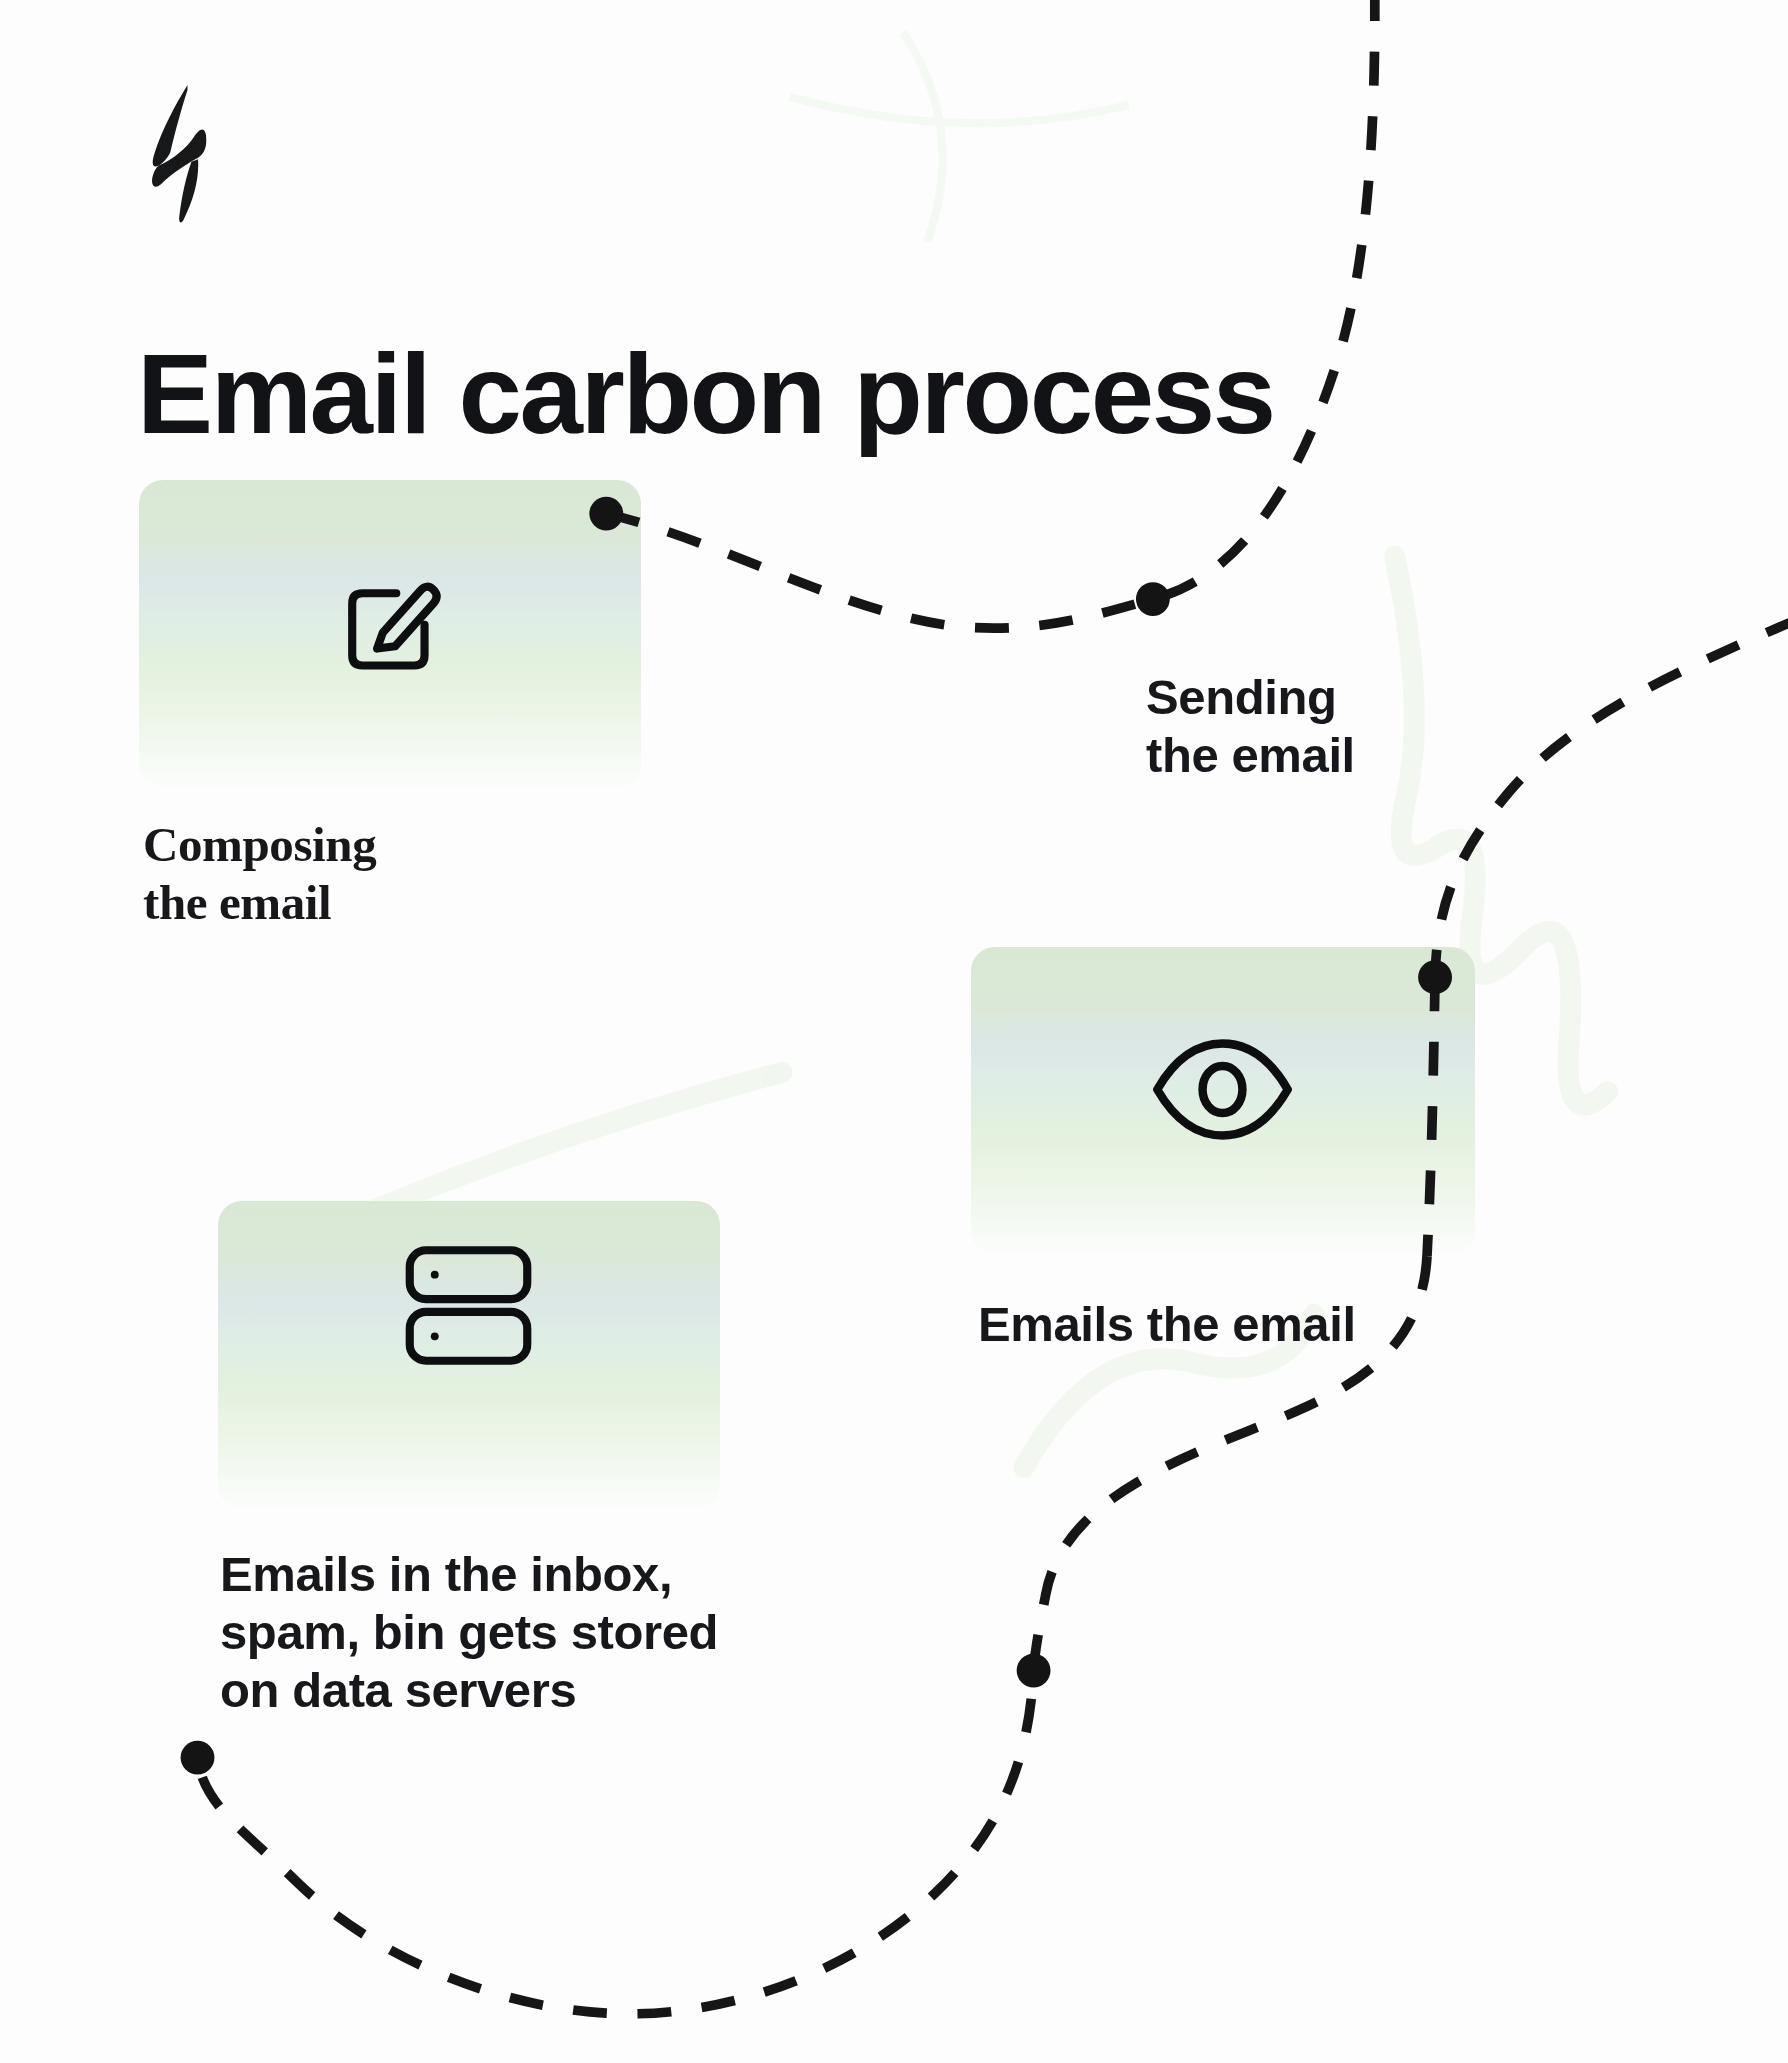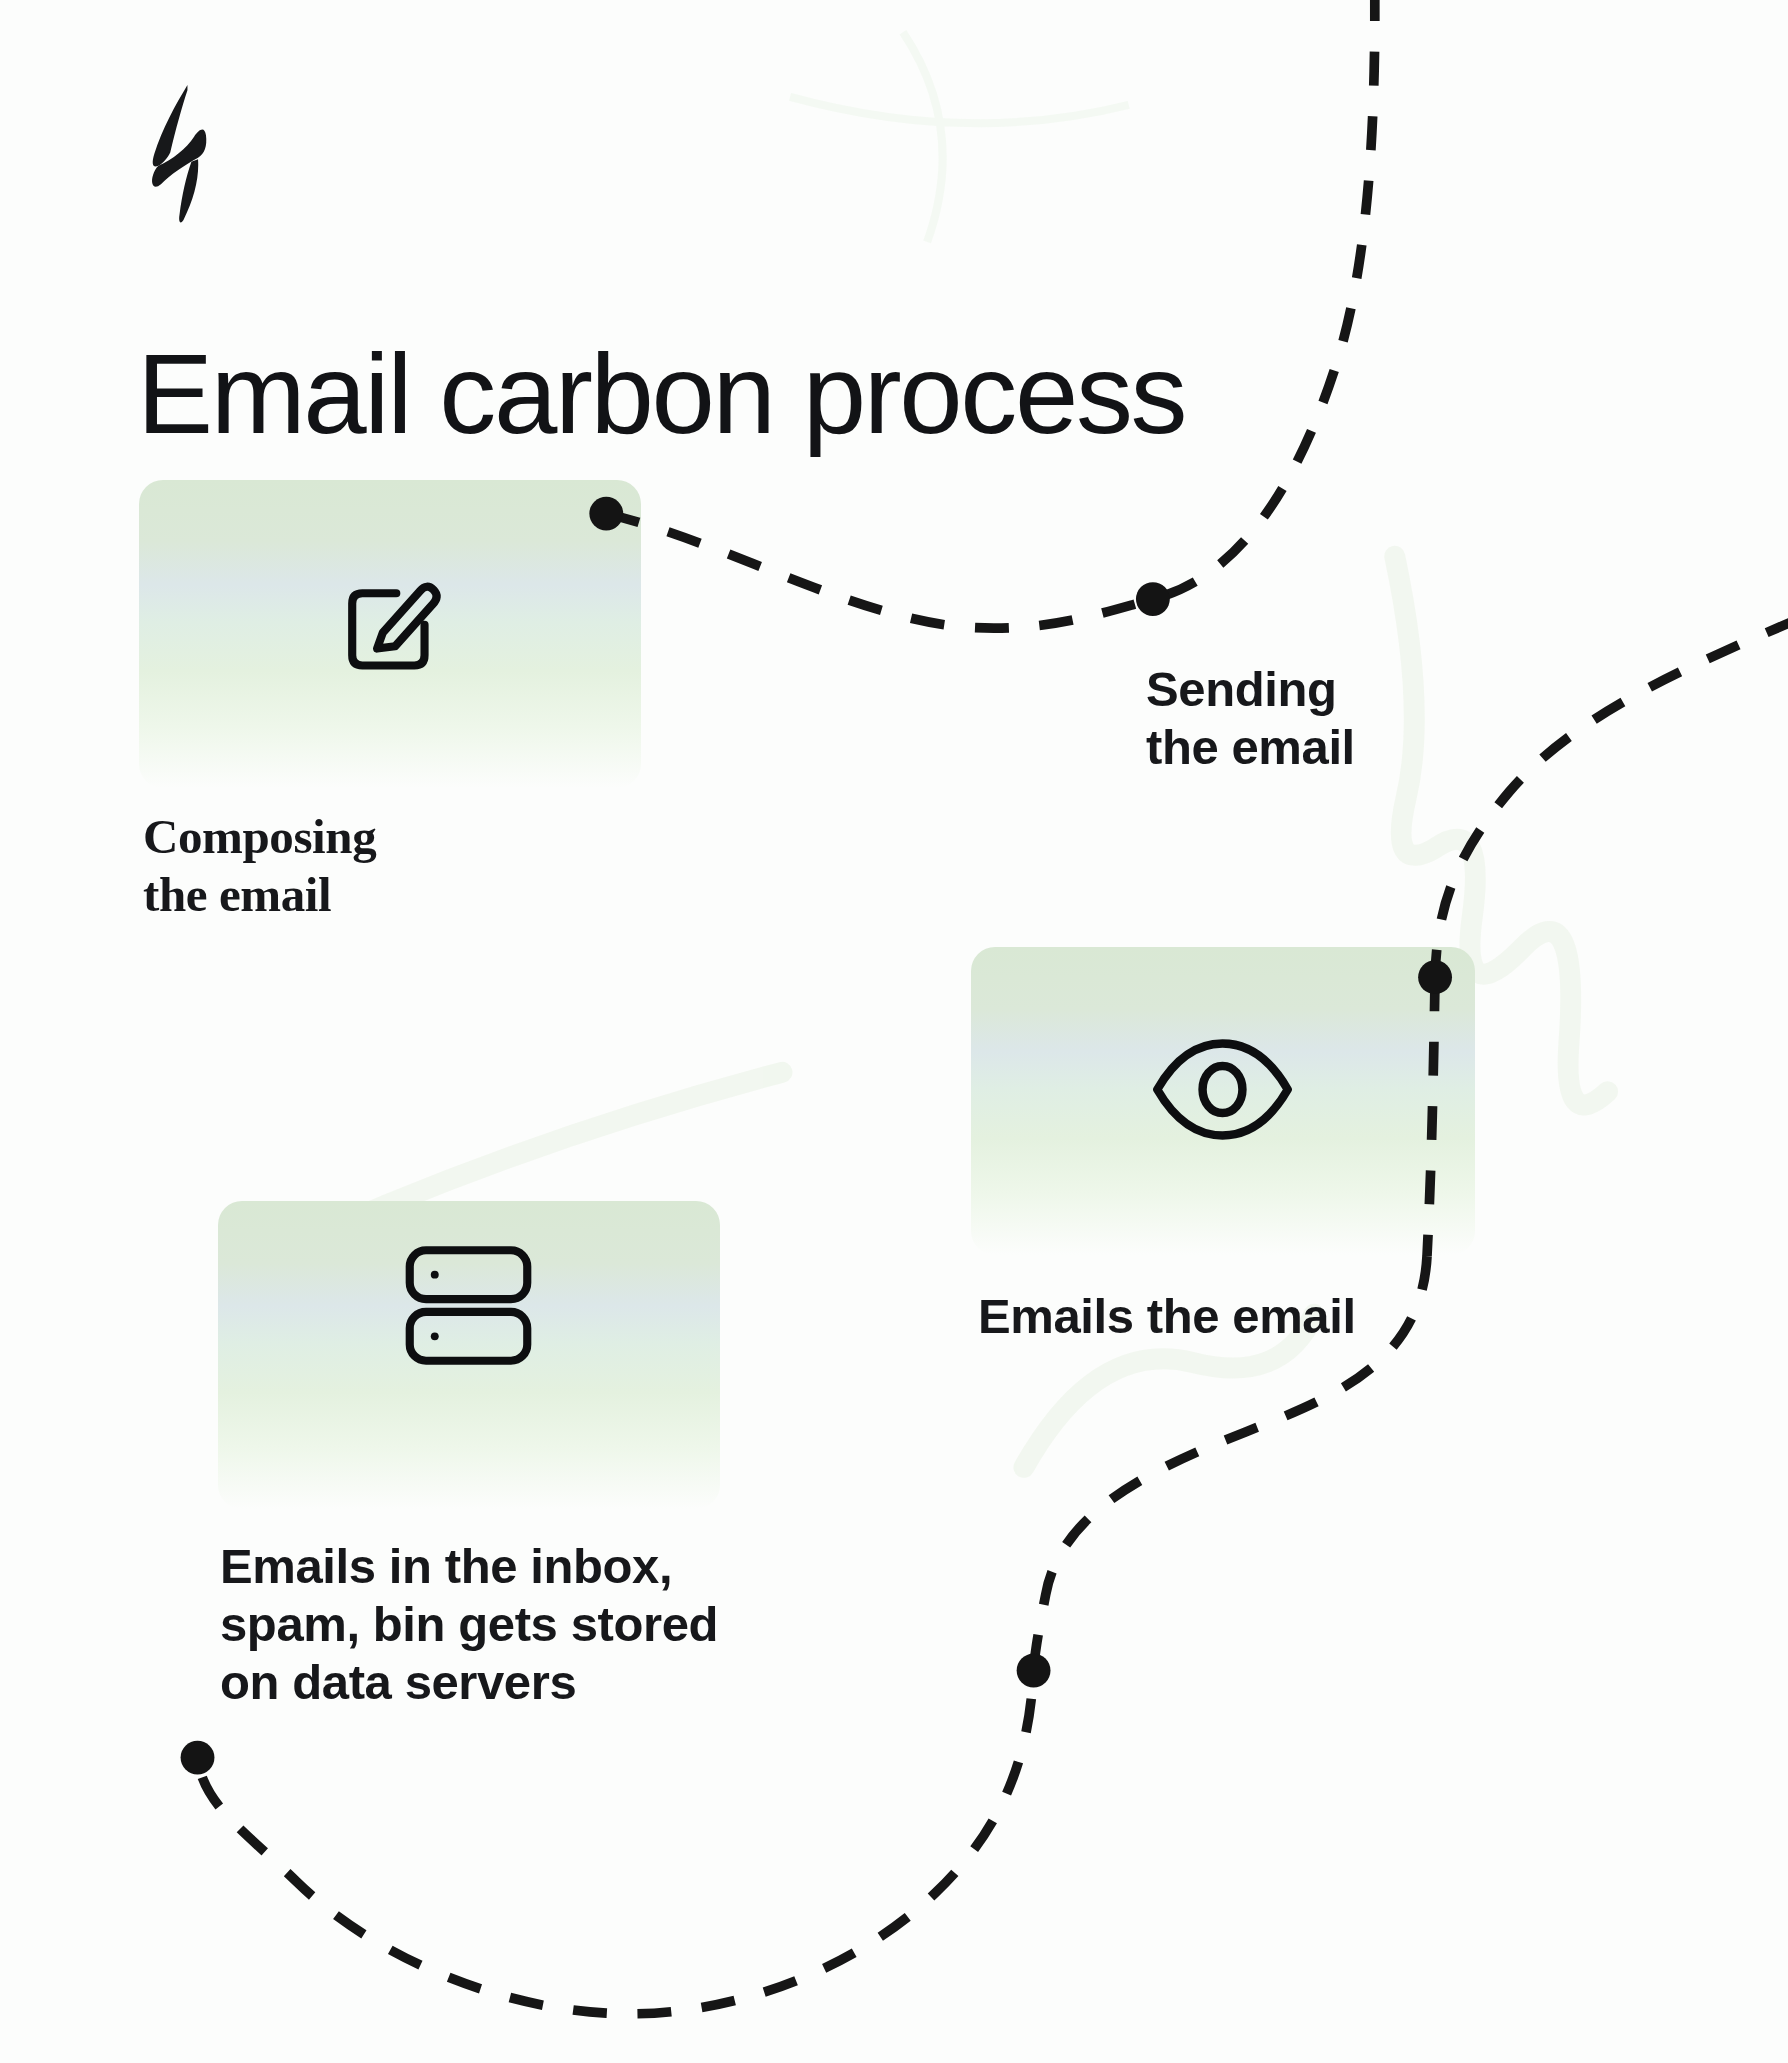--- a/index.html
+++ b/index.html
@@ -9,21 +9,21 @@
   .canvas > *{position:absolute;}
 
   
   #bg-doodles{left:0;top:0;width:1789px;height:2064px;}
 
   
   .logo{left:145px;top:85px;width:69px;height:139px;}
 
   
   .title{left:137px;top:260px;width:1370px;
-         font-size:114px;font-weight:400;letter-spacing:-2.4px;line-height:1.02;
+         font-size:114px;font-weight:700;letter-spacing:-2.4px;line-height:1.02;
          color:#121316;}
 
   
   .card{border-radius:24px;
         background:linear-gradient(180deg,
           #d9e8d4 0%, #dbe8d8 20%, #dce7e9 34%, #dfeee4 46%,
           #e4f1df 62%, #eef7ea 80%, rgba(255,255,255,0) 100%);}
   .card-composing{left:139px;top:480px;width:502px;height:308px;}
   .card-reading {left:971px;top:947px;width:504px;height:308px;}
   .card-storing {left:218px;top:1201px;width:502px;height:308px;}
@@ -33,21 +33,21 @@
   .icon-eye{left:1150px;top:1025px;width:145px;height:129px;}
   .icon-server{left:404px;top:1245px;width:129px;height:121px;}
 
   
   #flow-overlay{left:0;top:0;width:1789px;height:2064px;}
   .flow{fill:none;stroke:#161616;stroke-width:12;stroke-dasharray:42 38;}
   .node{fill:#141414;}
 
   
   .step-label{white-space:pre-line;font-size:49px;font-weight:700;
-              letter-spacing:-0.4px;line-height:1.18;color:#17181b;}
+              letter-spacing:-0.4px;line-height:1.18;color:#17181b;margin-top:8px;}
   .lbl-composing{left:143px;top:808px;font-family:Liberation Serif, serif;}
   .lbl-sending{left:1146px;top:661px;}
   .lbl-reading{left:978px;top:1288px;}
   .lbl-storing{left:220px;top:1538px;}
   .lbl-leaving{left:1103px;top:1635px;}
 </style>
 </head>
 <body>
 
 <div class="canvas">

